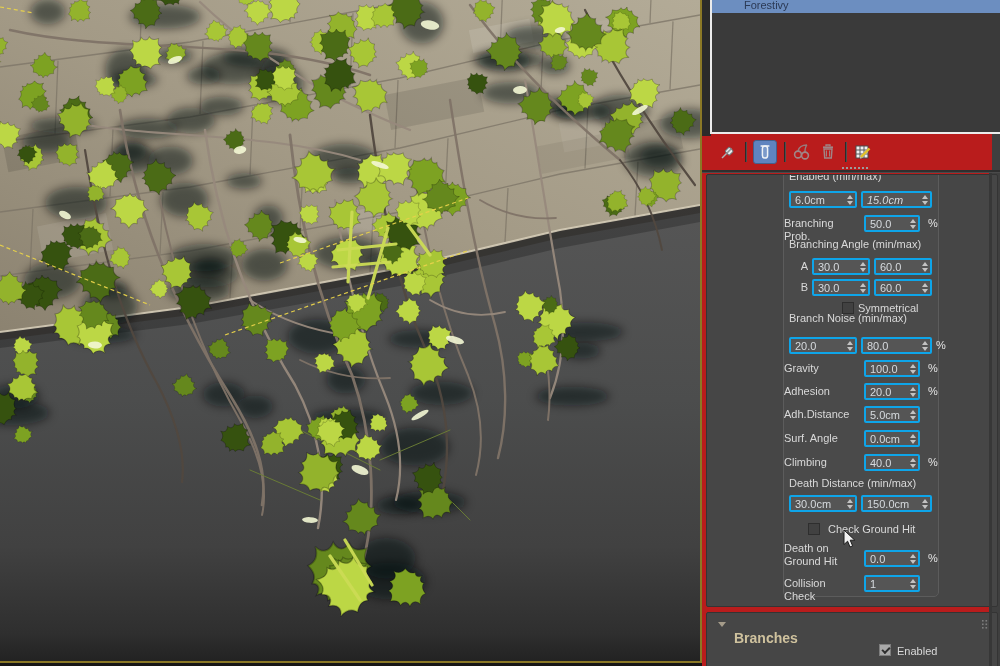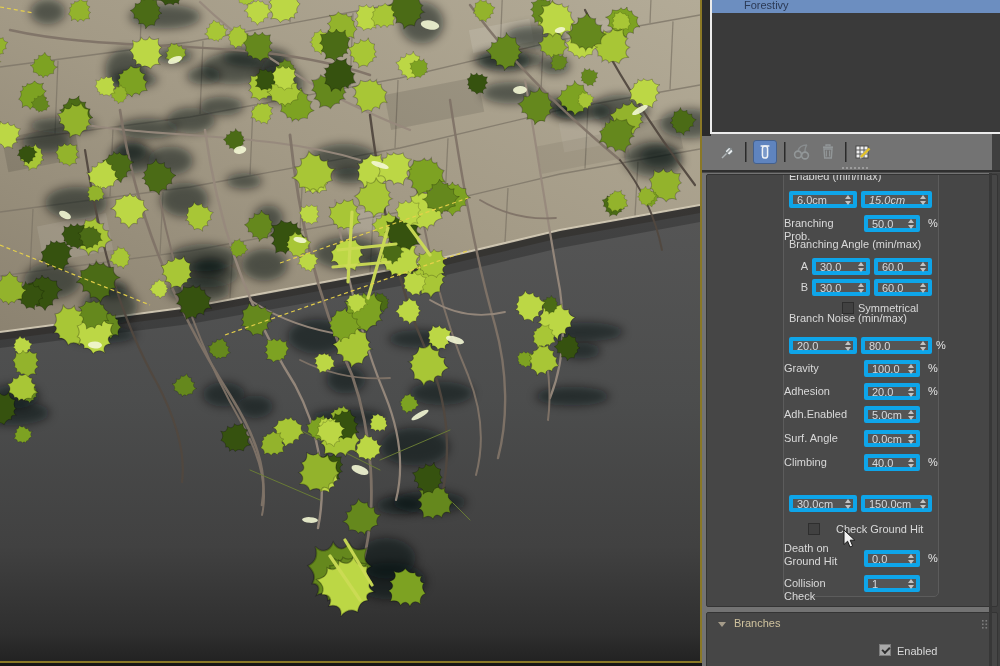--- a/index.html
+++ b/index.html
@@ -5,21 +5,21 @@
   html,body{margin:0;padding:0;background:#2a2a2a;}
   #screen{position:relative;width:1000px;height:666px;overflow:hidden;
           font-family:"Liberation Sans","DejaVu Sans",sans-serif;background:#3f3f3f;
           -webkit-font-smoothing:antialiased;}
   
   #viewport{position:absolute;left:0;top:0;width:700px;height:666px;background:#454545;}
   #vp-border-r{position:absolute;left:700px;top:0;width:2px;height:666px;background:#8a7826;}
   #vp-border-b{position:absolute;left:0;top:661px;width:702px;height:2px;background:#8a7826;}
   #vp-under{position:absolute;left:0;top:663px;width:702px;height:3px;background:#161616;}
   
-  #panel{position:absolute;left:702px;top:0;width:290px;height:666px;background:#737373;}
+  #panel{position:absolute;left:702px;top:0;width:290px;height:666px;background:#b91c1c;}
   #list-gutter{position:absolute;left:0;top:0;width:9px;height:136px;background:#2a2a2a;}
   #object-list{position:absolute;left:8px;top:-4px;width:292px;height:138px;
                background:#3a3a3a;border:2px solid #ececec;box-sizing:border-box;}
   .list-item{height:15px;line-height:15px;font-size:11px;padding-left:32px;color:#cfcfcf;}
   .list-item.selected{background:#6c8ec0;color:#2b3a55;}
   
   #toolbar{position:absolute;left:6px;top:138px;width:290px;height:32px;}
   .tbtn{position:absolute;top:2px;width:24px;height:24px;border-radius:3px;
         display:flex;align-items:center;justify-content:center;}
   .tbtn.active{background:#5f84bf;border:1px solid #44608c;box-sizing:border-box;}
@@ -28,30 +28,30 @@
   #divider{position:absolute;left:0;top:170px;width:298px;height:2px;background:#2f2f2f;box-shadow:0 1px 0 #4a4a4a;}
   #divider-grip{position:absolute;left:140px;top:167px;width:26px;height:3px;border-top:2px dotted #9c9c9c;}
   
   .rollout{position:absolute;left:4px;width:292px;background:#464646;
            border:1px solid #343434;border-radius:2px;box-sizing:border-box;overflow:hidden;}
   #growth-rollout{top:174px;height:433px;}
   #branches-rollout{top:612px;height:58px;overflow:visible;}
   .ro-header{position:relative;height:22px;}
   .ro-tri{position:absolute;left:11px;top:9px;width:0;height:0;
           border-left:4px solid transparent;border-right:4px solid transparent;border-top:5px solid #a59c8a;}
-  .ro-title{position:absolute;left:27px;top:4px;font-size:11px;font-weight:normal;color:#cfc29e;}
+  .ro-title{position:absolute;left:27px;top:17px;font-size:14px;font-weight:bold;color:#cfc29e;}
   .ro-grip{position:absolute;right:6px;top:7px;}
   
   #param-group{position:absolute;left:76px;top:-14px;width:156px;height:436px;
                background:#4a4a4a;border:1px solid #5c5c5c;border-radius:5px;box-sizing:border-box;}
   .prow{position:absolute;left:0;width:154px;height:17px;font-size:11px;color:#d9d9d9;}
   .sec-label{padding-left:5px;line-height:13px;}
   .row-label{position:absolute;left:0;top:2px;width:74px;white-space:pre-line;line-height:13px;}
   .ab-label{position:absolute;left:8px;top:2px;width:16px;text-align:right;}
-  .field{position:absolute;top:0;height:17px;background:#555555;border:4px solid #0ea5e9;
+  .field{position:absolute;top:0;height:17px;background:#555555;border:2px solid #0ea5e9;
          box-sizing:border-box;border-radius:2px;display:flex;align-items:center;}
   .field .val{flex:1;padding-left:4px;font-size:11px;color:#d6dade;overflow:hidden;white-space:nowrap;}
   .spin{width:11px;display:flex;flex-direction:column;align-items:center;justify-content:center;gap:2px;}
   .spin .up{width:0;height:0;border-left:3px solid transparent;border-right:3px solid transparent;border-bottom:4px solid #c3c3c3;}
   .spin .dn{width:0;height:0;border-left:3px solid transparent;border-right:3px solid transparent;border-top:4px solid #c3c3c3;}
   .unit{position:absolute;top:2px;font-size:11px;color:#e2e2e2;}
   .cb{position:absolute;top:2px;width:12px;height:12px;background:#414141;border:1px solid #2e2e2e;box-sizing:border-box;}
   .cb.checked{background:#a9a9a9;border-color:#7d7d7d;position:absolute;}
   .cb.checked::after{content:"";position:absolute;left:2px;top:2px;width:6px;height:3px;
                      border-left:2px solid #2e2e2e;border-bottom:2px solid #2e2e2e;transform:rotate(-45deg);}
@@ -594,21 +594,21 @@
             <div class="field" style="left: 80px; width: 56px;">
               <span class="val">20.0</span>
               <span class="spin">
                 <i class="up"></i>
                 <i class="dn"></i>
               </span>
             </div>
             <span class="unit" style="left: 144px;">%</span>
           </div>
           <div class="prow" style="top: 244px;">
-            <span class="row-label">Adh.Enabled</span>
+            <span class="row-label">Adh.Distance</span>
             <div class="field" style="left: 80px; width: 56px;">
               <span class="val">5.0cm</span>
               <span class="spin">
                 <i class="up"></i>
                 <i class="dn"></i>
               </span>
             </div>
           </div>
           <div class="prow" style="top: 268px;">
             <span class="row-label">Surf. Angle</span>
@@ -624,39 +624,40 @@
             <span class="row-label">Climbing</span>
             <div class="field" style="left: 80px; width: 56px;">
               <span class="val">40.0</span>
               <span class="spin">
                 <i class="up"></i>
                 <i class="dn"></i>
               </span>
             </div>
             <span class="unit" style="left: 144px;">%</span>
           </div>
+          <div class="prow sec-label" style="top: 315px;">Death Distance (min/max)</div>
           <div class="prow" style="top: 333px;">
             <div class="field" style="left: 5px; width: 68px;">
               <span class="val">30.0cm</span>
               <span class="spin">
                 <i class="up"></i>
                 <i class="dn"></i>
               </span>
             </div>
             <div class="field" style="left: 77px; width: 71px;">
               <span class="val">150.0cm</span>
               <span class="spin">
                 <i class="up"></i>
                 <i class="dn"></i>
               </span>
             </div>
           </div>
           <div class="prow" style="top: 359px;">
             <span class="cb" style="left: 24px;"></span>
-            <span class="cb-label" style="left: 52px;">Check Ground Hit</span>
+            <span class="cb-label" style="left: 44px;">Check Ground Hit</span>
           </div>
           <div class="prow" style="top: 380px; height: 32px;">
             <span class="row-label" style="top: 0px;">Death on
 Ground Hit</span>
             <div class="field" style="left: 80px; width: 56px; top: 8px;">
               <span class="val">0.0</span>
               <span class="spin">
                 <i class="up"></i>
                 <i class="dn"></i>
               </span>

